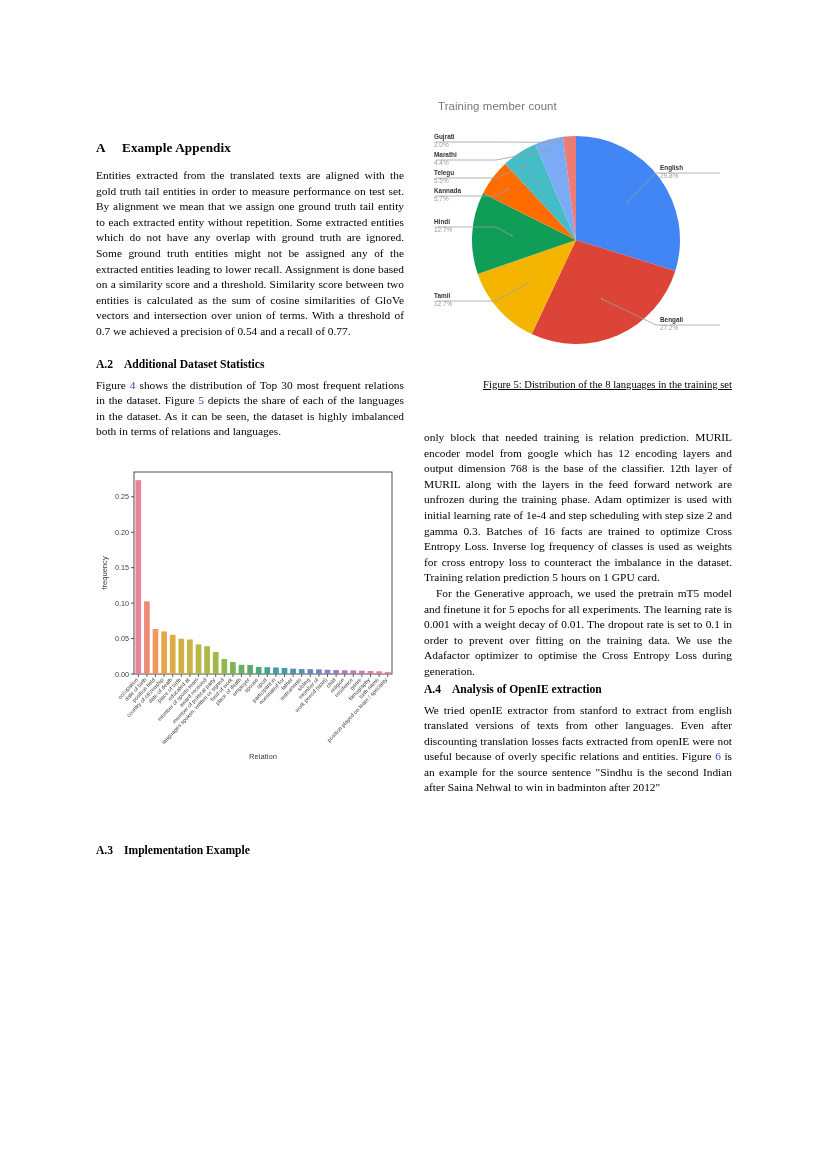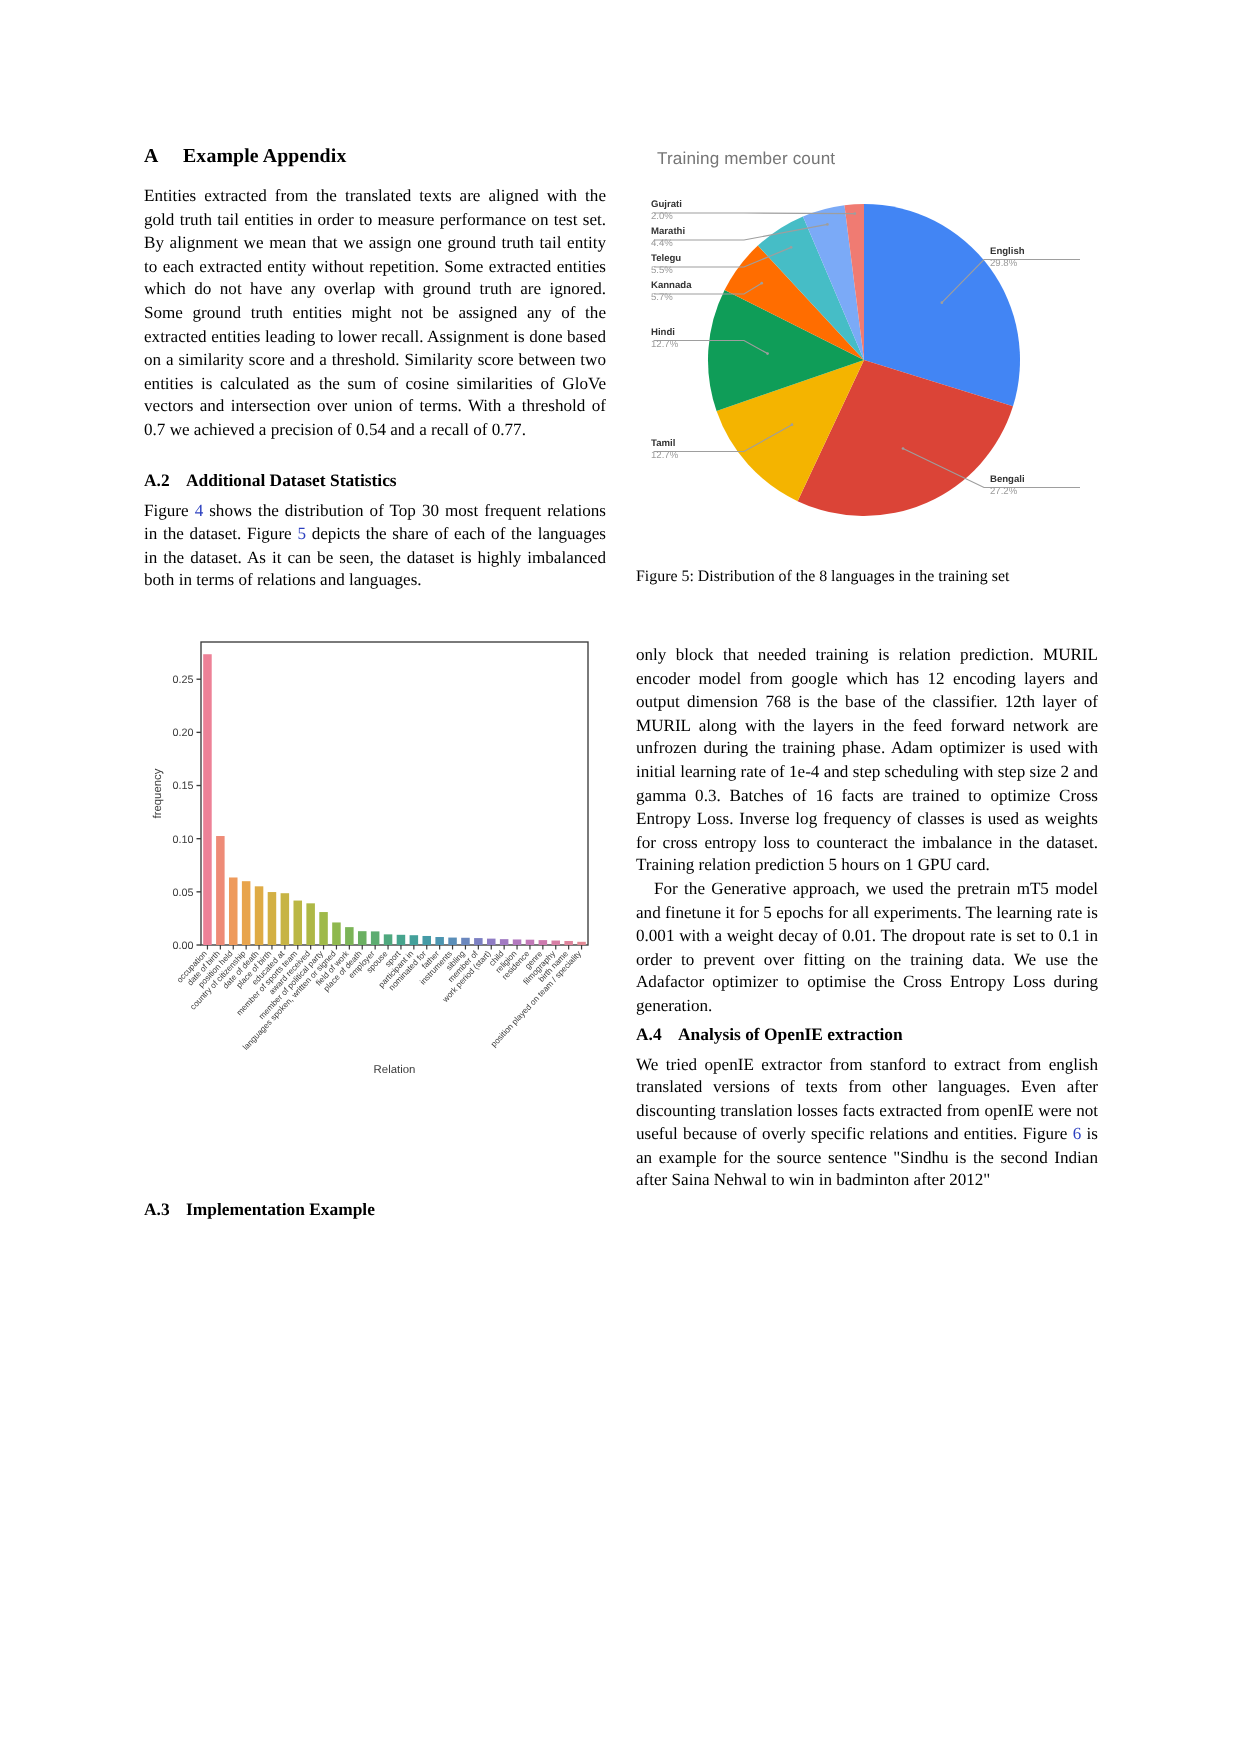--- a/index.html
+++ b/index.html
@@ -19,21 +19,21 @@
     position: absolute;
     inset: 0;
     background: #fff;
   }
   
   .col {
     position: absolute;
     top: 96px;
     width: 308px;
   }
-  .col-left  { left: 96px; }
+  .col-left  { left: 96px; margin-top: 44px; }
   .col-right { left: 424px; }
 
   h1.sec {
     font-size: 13.2px;
     font-weight: bold;
     margin: 0 0 12px 0;
     letter-spacing: .1px;
   }
   h1.sec .num { display:inline-block; width:26px; }
 
@@ -51,22 +51,23 @@
     margin: 0 0 0 0;
     hyphens: none;
   }
   p.body + p.body { text-indent: 12px; }
 
   .ref { color: #2b3fbf; }
 
   .caption {
     font-size: 10.6px;
     line-height: 14px;
-    text-align: left;
+    text-align: right;
     margin: 0;
+    text-decoration: underline;
   }
 
   .gap-s { height: 10px; }
   .gap-m { height: 20px; }
   .gap-l { height: 30px; }
 
   
   .pie-wrap {
     position: relative;
     width: 308px;

